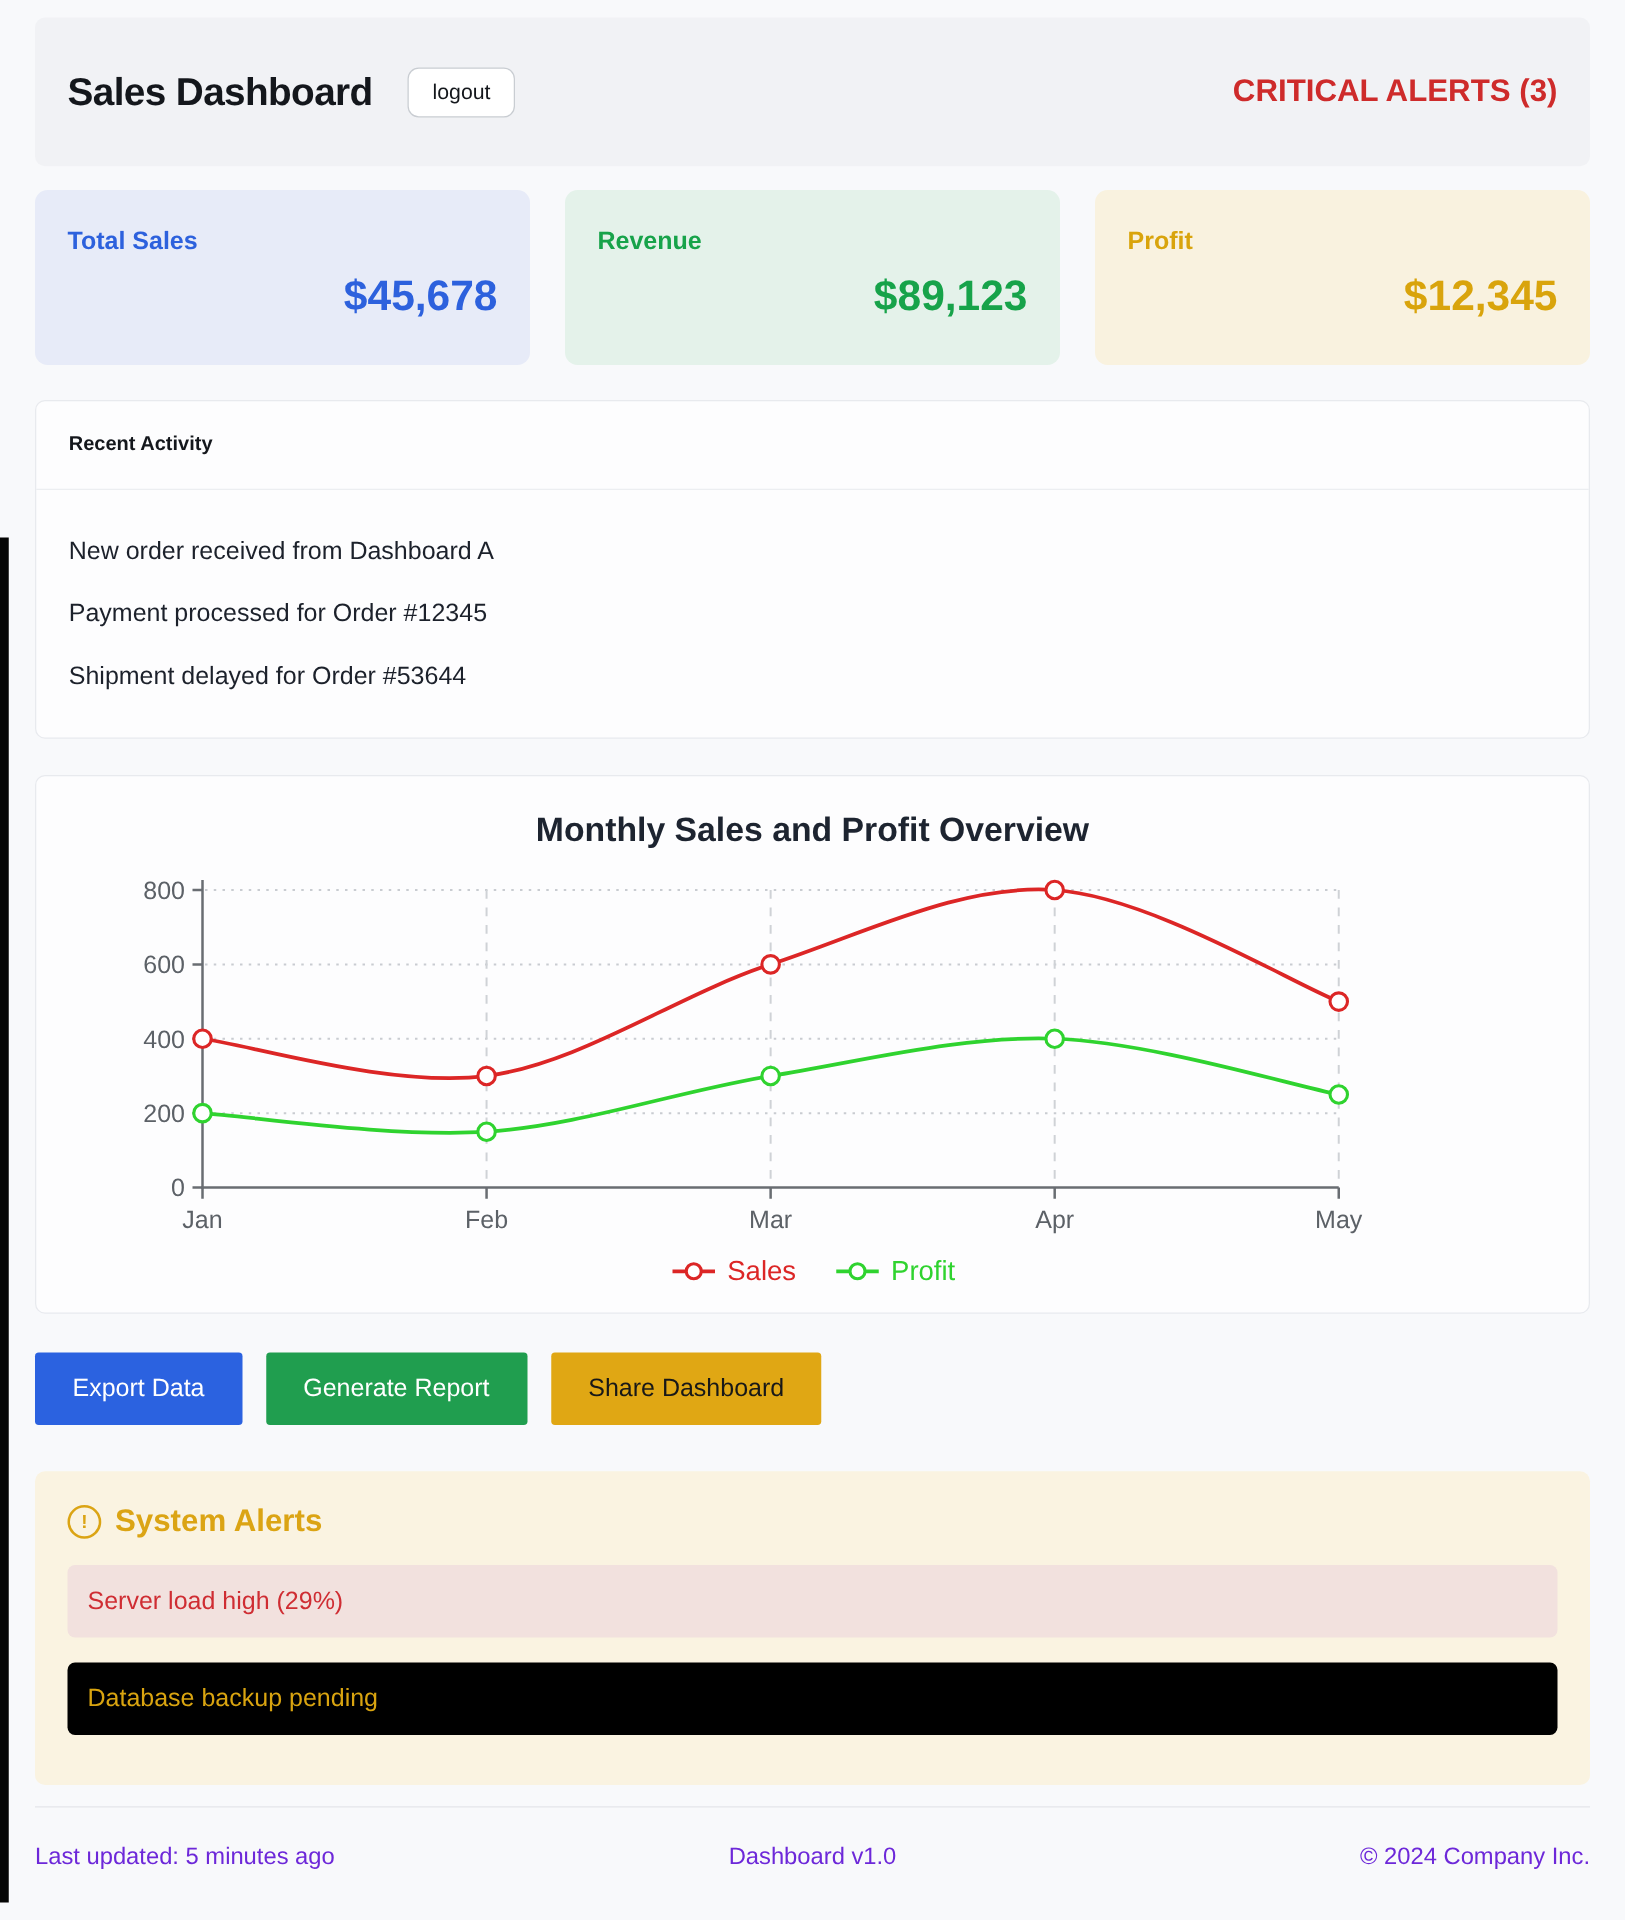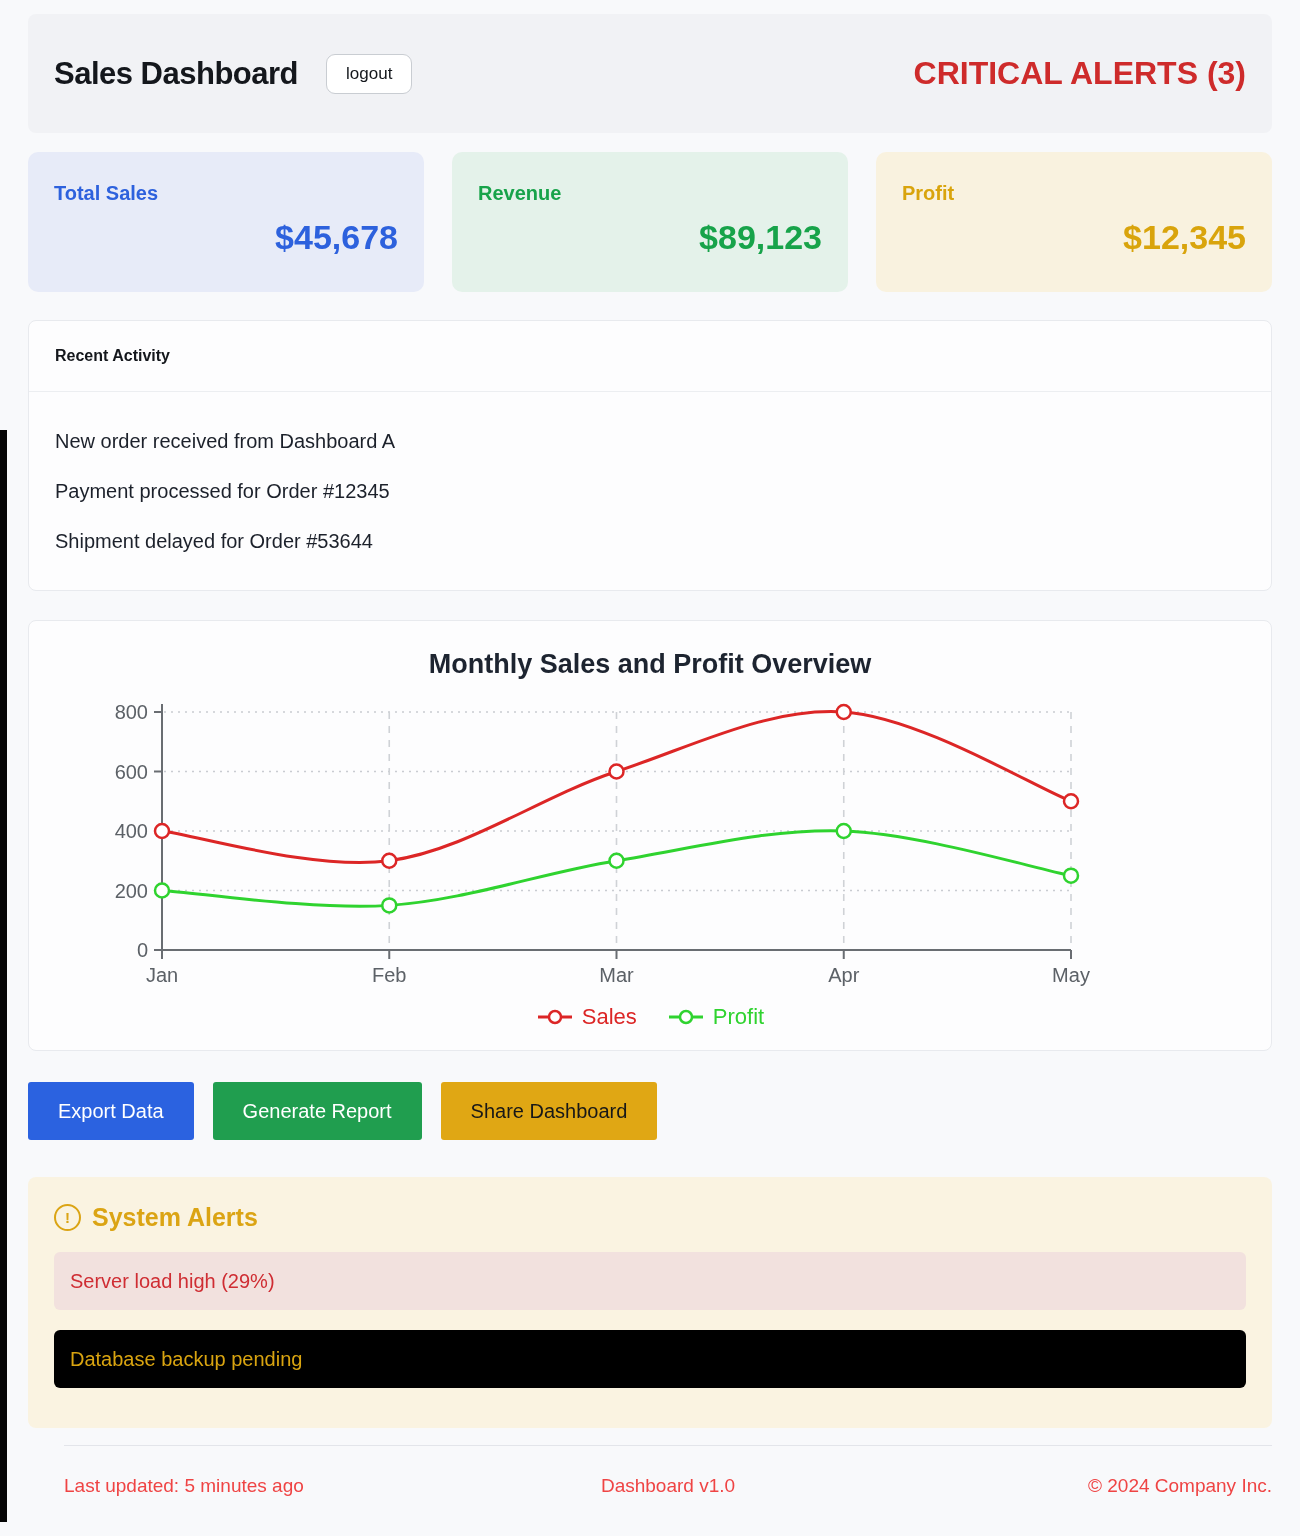--- a/index.html
+++ b/index.html
@@ -17,21 +17,21 @@
   
   .header{
     margin-top:14px;height:119px;background:#f1f2f5;border-radius:8px;
     display:flex;align-items:center;padding:0 26px;box-sizing:border-box;
   }
   .header h1{font-size:31px;font-weight:bold;margin:0;letter-spacing:-0.5px;color:#14171c;}
   .logout-btn{
     margin-left:28px;background:#ffffff;border:1px solid #c9cdd2;border-radius:9px;
     font-family:inherit;font-size:17px;color:#14171c;padding:9px 19px;cursor:pointer;
   }
-  .critical{margin-left:auto;font-size:32px;font-weight:bold;color:#ce2b2b;}
+  .critical{margin-left:auto;font-size:25px;font-weight:bold;color:#ce2b2b;}
 
   
   .stats{display:flex;gap:28px;margin-top:19px;}
   .stat-card{flex:1;height:140px;border-radius:10px;padding:30px 26px;box-sizing:border-box;}
   .stat-label{font-size:20px;font-weight:600;margin-bottom:13px;}
   .stat-value{font-size:34px;font-weight:bold;text-align:right;}
   .stat-blue{background:#e7ebf8;}  .stat-blue .stat-label,.stat-blue .stat-value{color:#2d61dd;}
   .stat-green{background:#e4f2ea;} .stat-green .stat-label,.stat-green .stat-value{color:#17a34a;}
   .stat-gold{background:#f9f2df;}  .stat-gold .stat-label,.stat-gold .stat-value{color:#d9a40c;}
 
@@ -71,21 +71,21 @@
     font-size:15px;font-weight:bold;line-height:1;flex:0 0 auto;
   }
   .alerts-title-row h2{margin:0;font-size:25px;font-weight:bold;color:#dba414;}
   .alert-row{height:58px;border-radius:6px;margin-top:20px;display:flex;align-items:center;padding:0 16px;font-size:20px;}
   .alert-critical{background:#f2e1de;color:#cf2d33;}
   .alert-warning{background:#000000;color:#d9a410;}
 
   
   .footer{
     margin-top:17px;border-top:1px solid #e3e5ea;padding:29px 0 30px 0;
-    display:flex;align-items:center;font-size:19px;color:#ef4444;margin-left:36px;
+    display:flex;align-items:center;font-size:19px;color:#6d28d9;
   }
   .footer .f-left{flex:1;text-align:left;}
   .footer .f-center{flex:1;text-align:center;}
   .footer .f-right{flex:1;text-align:right;}
 </style>
 </head>
 <body>
 
 <div class="edge-artifact"></div>
 

